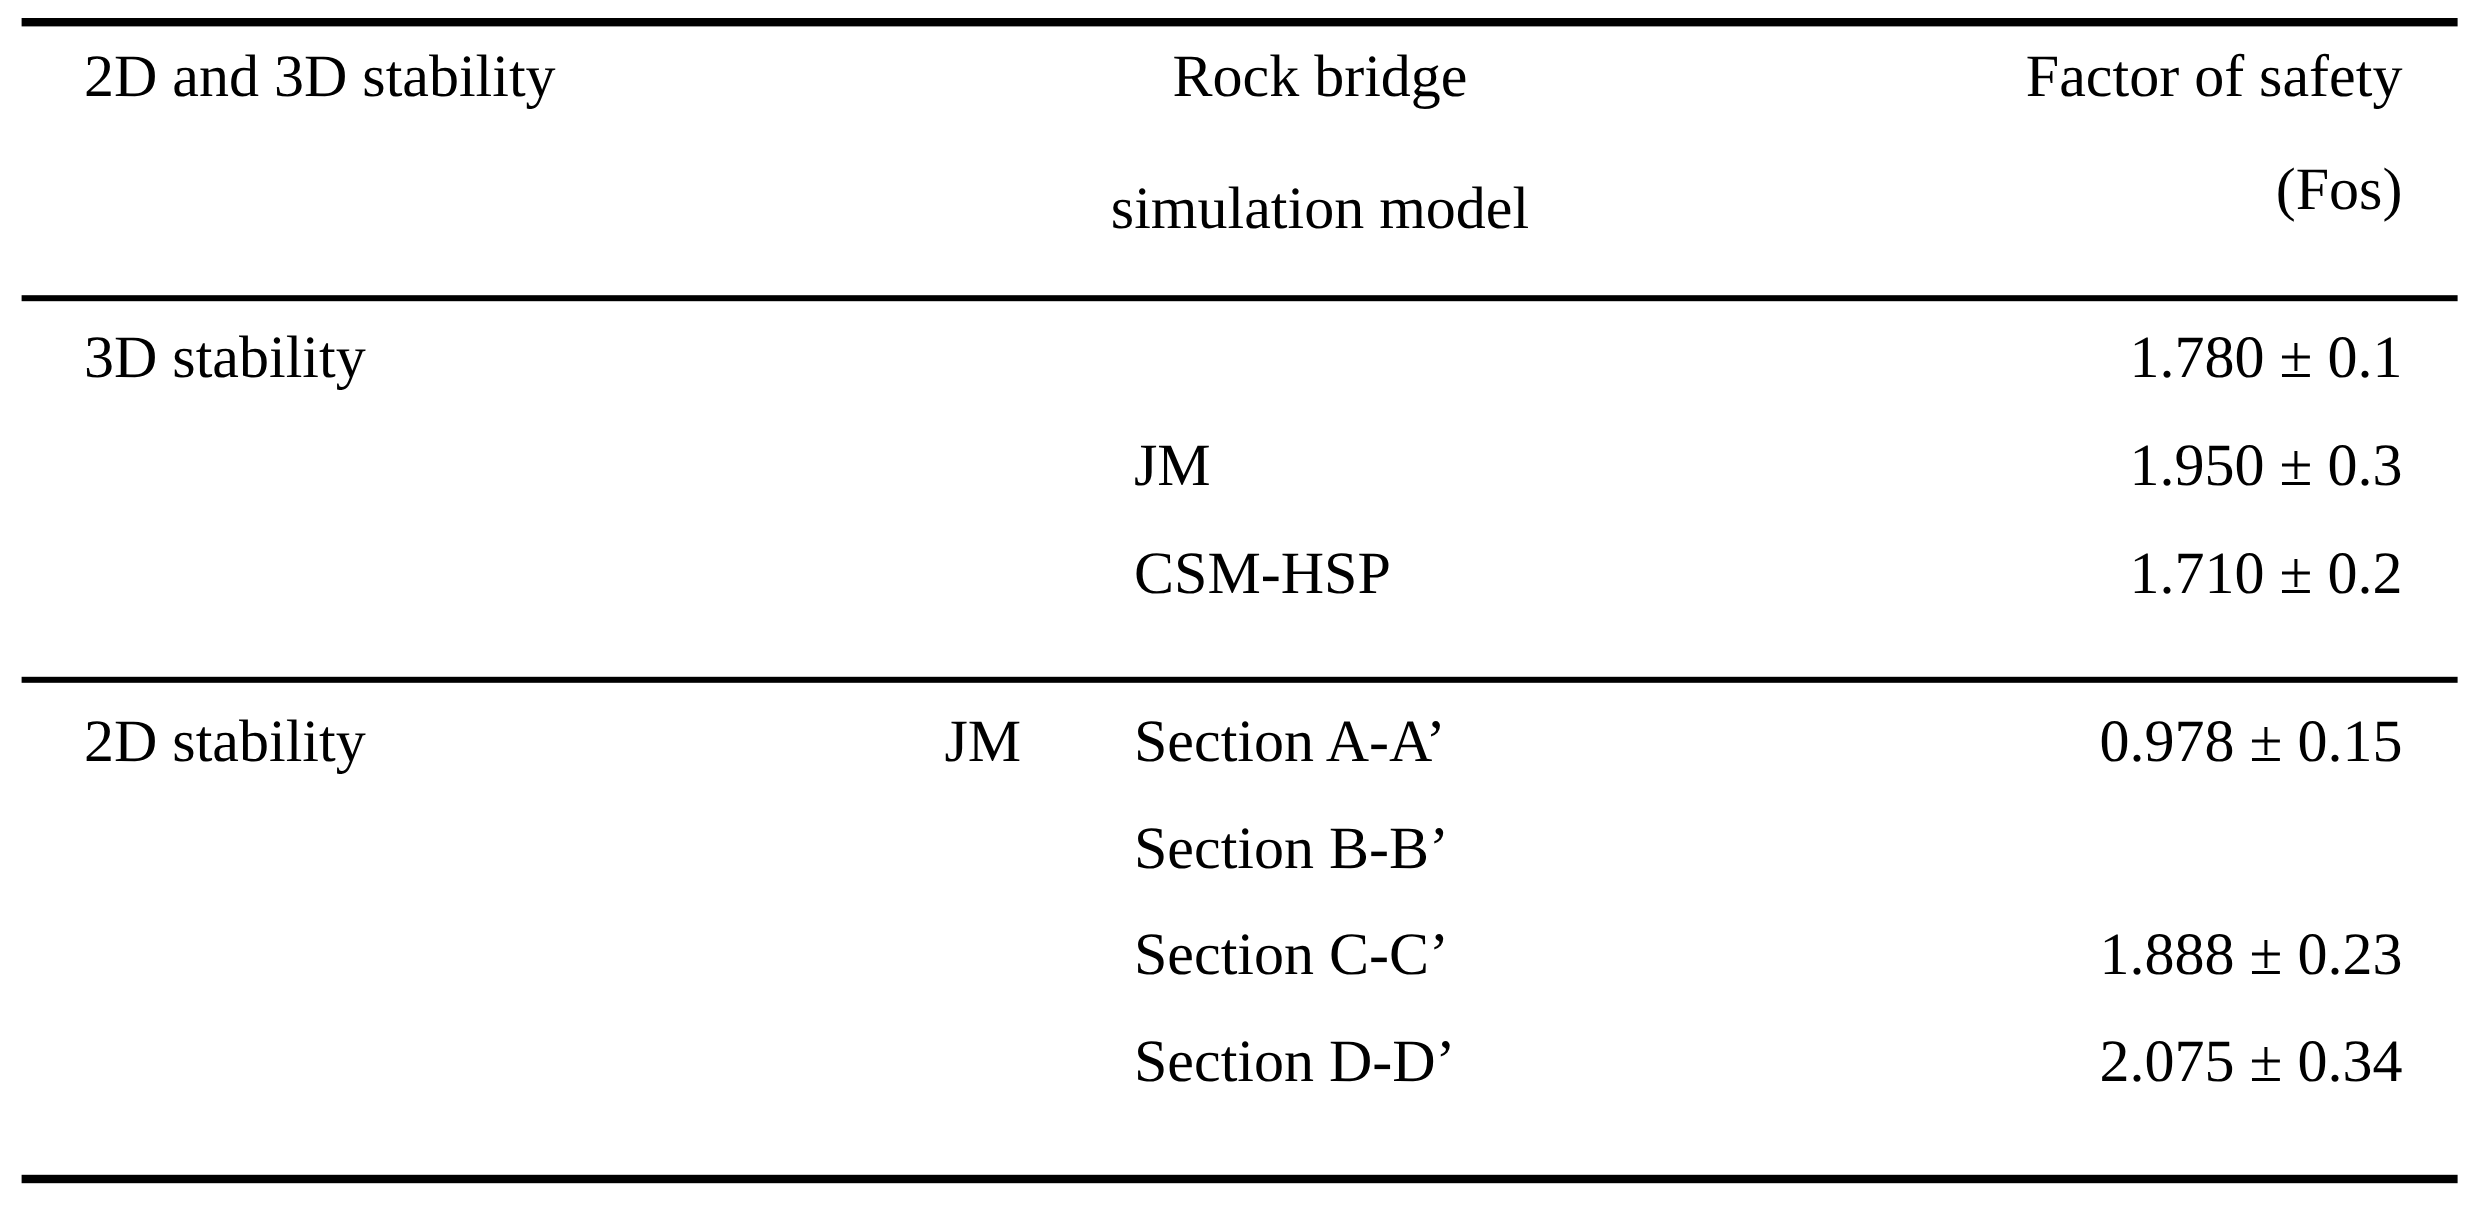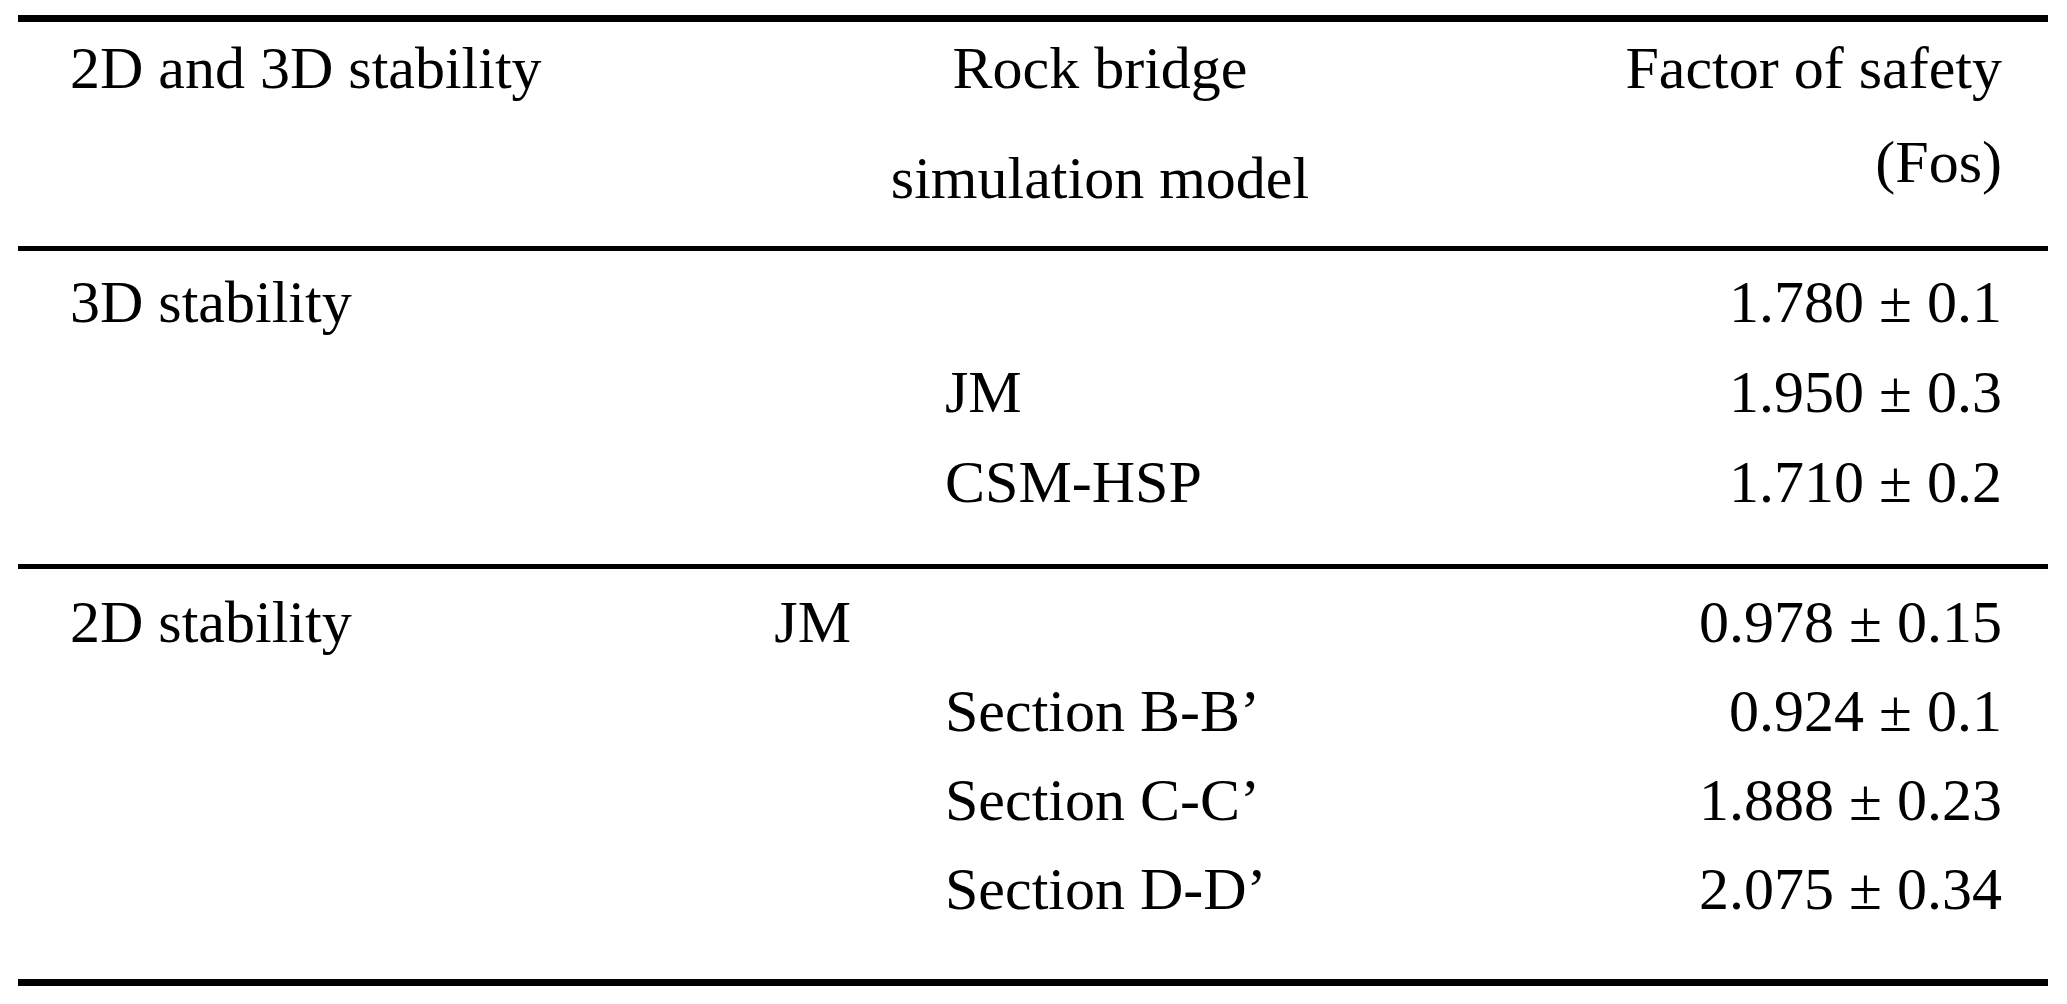--- a/index.html
+++ b/index.html
@@ -7,21 +7,21 @@
     padding: 0;
     background: #ffffff;
   }
   .page {
     position: relative;
     width: 2067px;
     height: 1004px;
     background: #ffffff;
     color: #000000;
     font-family: "Liberation Serif", "DejaVu Serif", serif;
-    font-size: 60px;
+    font-size: 50px;
     line-height: 1;
     overflow: hidden;
   }
   .rule {
     position: absolute;
     left: 18px;
     width: 2030px;
     background: #000000;
   }
   .rule.top    { top: 15px;  height: 7px; }
@@ -61,24 +61,24 @@
 
   <div class="cell col-model" style="top: 362px;">JM</div>
   <div class="cell col-fos" style="top: 362px;">1.950 ± 0.3</div>
 
   <div class="cell col-model" style="top: 452px;">CSM-HSP</div>
   <div class="cell col-fos" style="top: 452px;">1.710 ± 0.2</div>
 
   <div class="cell col-label" style="top: 592px;">2D stability</div>
   <div class="cell col-jm" style="top: 592px;">JM</div>
 
+  <div class="cell col-model" style="top: 592px;">Section A-A’</div>
   <div class="cell col-fos" style="top: 592px;">0.978 ± 0.15</div>
 
   <div class="cell col-model" style="top: 681px;">Section B-B’</div>
-  <div class="cell col-fos" style="top: 681px;">0.924 ± 0.1</div>
 
   <div class="cell col-model" style="top: 770px;">Section C-C’</div>
   <div class="cell col-fos" style="top: 770px;">1.888 ± 0.23</div>
 
   <div class="cell col-model" style="top: 859px;">Section D-D’</div>
   <div class="cell col-fos" style="top: 859px;">2.075 ± 0.34</div>
 
 </div>
 
 </body></html>

